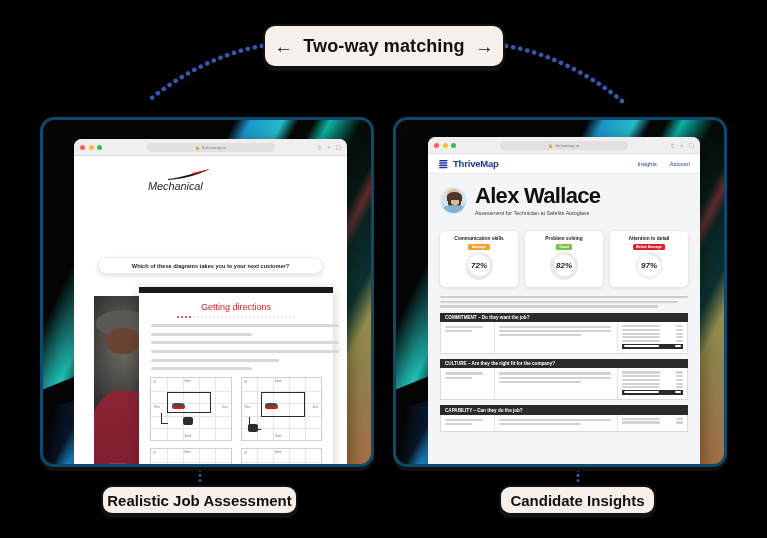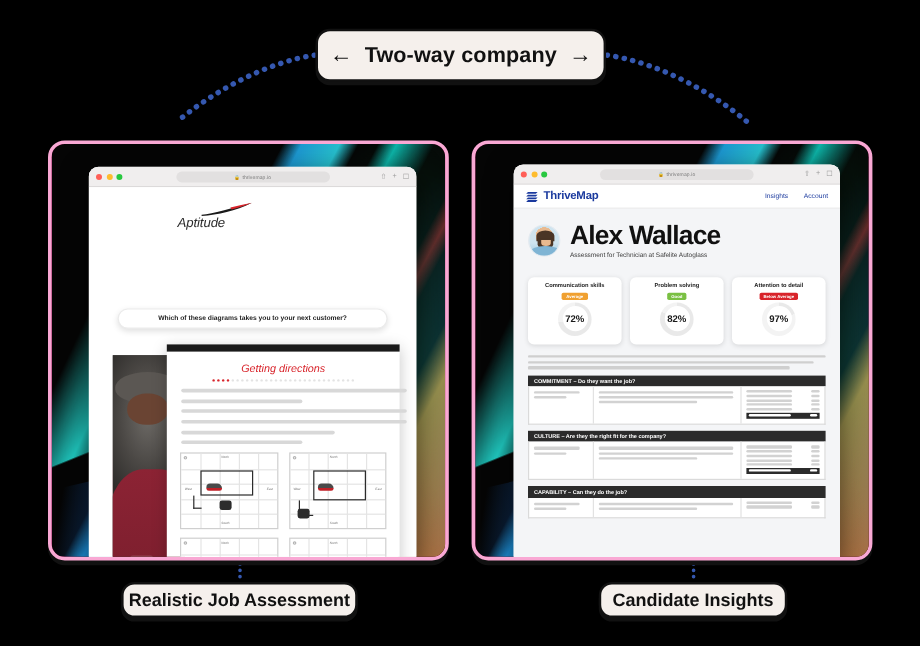--- a/index.html
+++ b/index.html
@@ -28,24 +28,24 @@
     white-space: nowrap;
   }
   .arrow-glyph { font-size: 19px; color:#111; line-height:1; font-weight:400;}
 
   
   .arcs { position:absolute; left:0; top:0; width:767px; height:538px; z-index:2; pointer-events:none;}
 
   
   .panel {
     position: absolute;
-    border: 3px solid #f9a8d4;
+    border: 3px solid #0c4a6e;
     border-radius: 14px;
     overflow: hidden;
-    background: #ec4899;
+    background: #0f766e;
     box-shadow: 0 4px 0 #111;
     z-index: 4;
   }
   .panel-left  { left: 40px;  top: 117px; width: 334px; height: 350px; }
   .panel-right { left: 393px; top: 117px; width: 334px; height: 350px; }
 
   
   .wall { position:absolute; inset:0; background:#050505; overflow:hidden; }
   .wall::before{
     content:""; position:absolute; left:-10%; top:-50%; width:130%; height:200%;
@@ -110,21 +110,21 @@
   .sl-swoosh { position:absolute; left:52px; top:-11px; width:46px; height:12px; }
 
   .q-pill {
     position:absolute; left:24px; top:101px; right:24px; height:17px;
     background:#fff; border:1px solid #ebebeb; border-radius:10px;
     box-shadow:0 2px 5px rgba(0,0,0,.13);
     display:flex; align-items:center; justify-content:center;
   }
   .q-pill span { font-size:5.6px; font-weight:700; color:#1c1c1c; }
 
-  .doc-wrap { position:absolute; left:20px; top:131px; right:14px; bottom:-24px;font-style:italic; }
+  .doc-wrap { position:absolute; left:20px; top:131px; right:14px; bottom:-24px; }
   .doc-photo {
     position:absolute; left:0; top:9px; width:60px; bottom:0;
     background:
       radial-gradient(ellipse 70% 38% at 48% 26%, #6d6a66 0%, #4a4744 55%, #2f2d2b 100%),
       linear-gradient(180deg,#4a4744 0%,#3a3734 35%,#7d2232 62%,#8d2a38 100%);
     overflow:hidden;
   }
   .doc-photo .cap { position:absolute; left:2px; top:14px; width:54px; height:26px; border-radius:50% 50% 45% 45%; background:#5b5753; }
   .doc-photo .face { position:absolute; left:12px; top:32px; width:34px; height:26px; border-radius:46%; background:#6a4433; }
   .doc-photo .shirt { position:absolute; left:-4px; bottom:0; width:70px; height:52%; background:linear-gradient(180deg,#8c2334,#7a1e2d); border-radius:42% 38% 0 0;}
@@ -193,21 +193,21 @@
 
   .cards { display:flex; gap:7px; margin:15px 12px 0; }
   .card {
     flex:1; background:#fff; border-radius:5px; padding:5px 3px 7px;
     box-shadow:0 1px 4px rgba(0,0,0,.12);
     display:flex; flex-direction:column; align-items:center;
   }
   .card-title { font-size:4.8px; font-weight:700; color:#1a1a1a; text-align:center; }
   .card-badge { margin-top:2.5px; font-size:3.6px; font-weight:700; color:#fff; padding:1.2px 3.5px; border-radius:1.5px; }
   .donut { margin-top:2px; width:28px; height:28px; border-radius:50%; display:flex; align-items:center; justify-content:center; }
-  .donut-inner { width:21px; height:21px; border-radius:50%; background:#fff; display:flex; align-items:center; justify-content:center; }
+  .donut-inner { width:21px; height:21px; border-radius:50%; background:#fff; display:flex; align-items:center; justify-content:center;font-style:italic; }
   .donut-val { font-size:8px; font-weight:700; color:#1a1a1a; }
 
   .guide { margin:9px 12px 0; }
   .guide-line { height:2.4px; background:#cfcfcf; border-radius:1px; margin-bottom:2.4px;}
   .guide-line.w100{width:100%} .guide-line.w96{width:96%} .guide-line.w88{width:88%}
 
   .sec { margin:5px 12px 0; }
   .sec-head { background:#2b2b2b; color:#fff; font-size:4.6px; font-weight:700; padding:2.2px 5px; }
   .sec-body { display:flex; background:#fff; border:1px solid #dadada; border-top:none; }
   .sec-col-a { width:22%; padding:4px; border-right:1px solid #e2e2e2;}
@@ -239,21 +239,21 @@
 
   <svg class="arcs" viewBox="0 0 767 538">
     <path d="M262,46 C222,52 178,76 148,101" stroke="#3558b0" stroke-width="4.5" stroke-linecap="round" stroke-dasharray="0.2 7" fill="none"></path>
     <path d="M506,46 C548,52 592,76 622,101" stroke="#3558b0" stroke-width="4.5" stroke-linecap="round" stroke-dasharray="0.2 7" fill="none"></path>
     <path d="M200,470 L200,485" stroke="#3558b0" stroke-width="3" stroke-linecap="round" stroke-dasharray="0.2 5" fill="none"></path>
     <path d="M578,470 L578,485" stroke="#3558b0" stroke-width="3" stroke-linecap="round" stroke-dasharray="0.2 5" fill="none"></path>
   </svg>
 
   <div class="center-badge">
     <span class="arrow-glyph">←</span>
-    <span class="cb-label">Two-way company</span>
+    <span class="cb-label">Two-way matching</span>
     <span class="arrow-glyph">→</span>
   </div>
 
   <div class="panel panel-left">
     <div class="wall">
       <div class="wall-cyan"></div>
       <div class="wall-blue"></div>
     </div>
 
     <div class="browser">
@@ -274,21 +274,21 @@
         </div>
       </div>
 
       <div class="page">
 
         <div class="safelite-logo">
           <svg class="sl-swoosh" viewBox="0 0 46 12">
             <path d="M2,10 C12,9 26,5 44,0 C30,7 16,10 2,11 Z" fill="#1a1a1a"></path>
             <path d="M26,4 C32,2.5 38,1.2 44,0 C38,2.6 32,4.4 27,5.6 Z" fill="#d8232a"></path>
           </svg>
-          <div class="sl-sub">Aptitude</div>
+          <div class="sl-sub">Mechanical</div>
         </div>
 
         <div class="q-pill">
           <span>Which of these diagrams takes you to your next customer?</span>
         </div>
 
         <div class="doc-wrap">
           <div class="doc-photo">
             <div class="cap"></div>
               <div class="face"></div>

